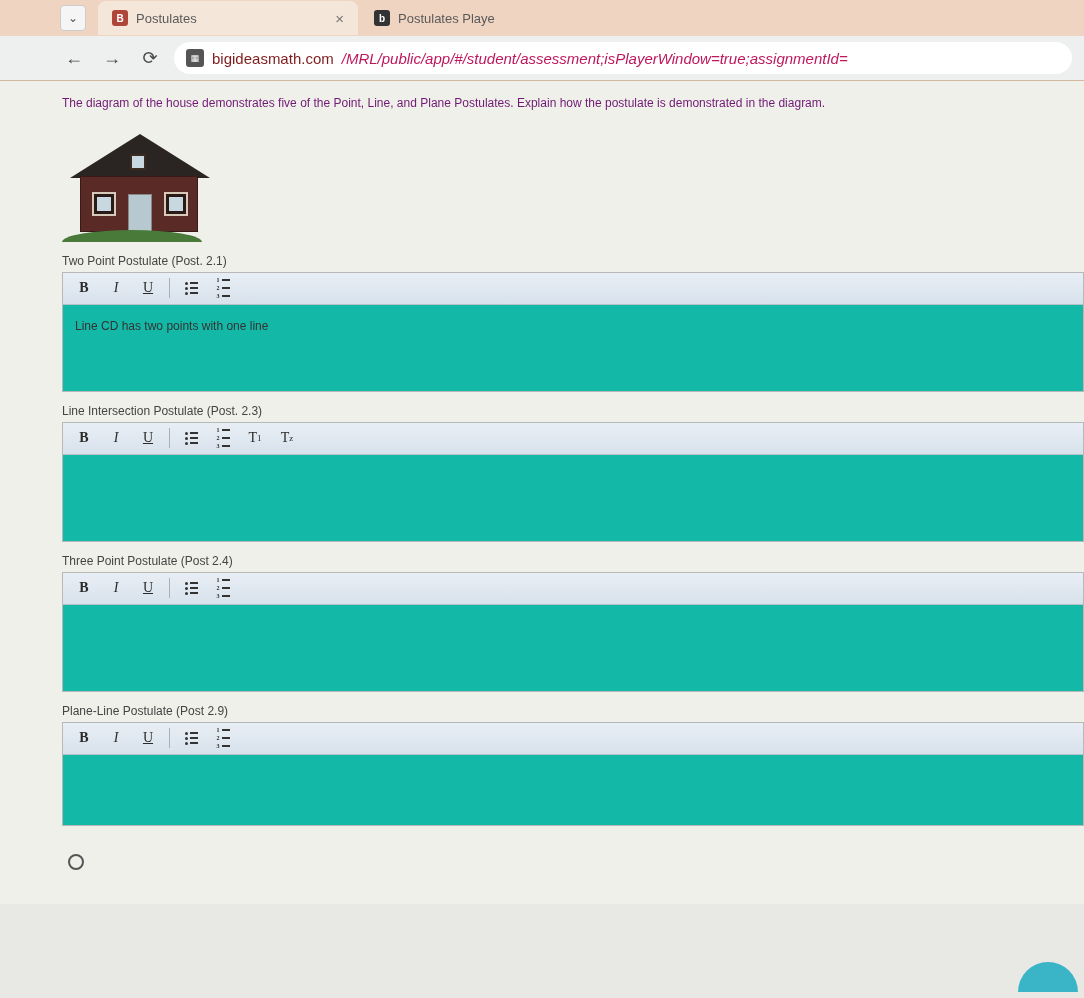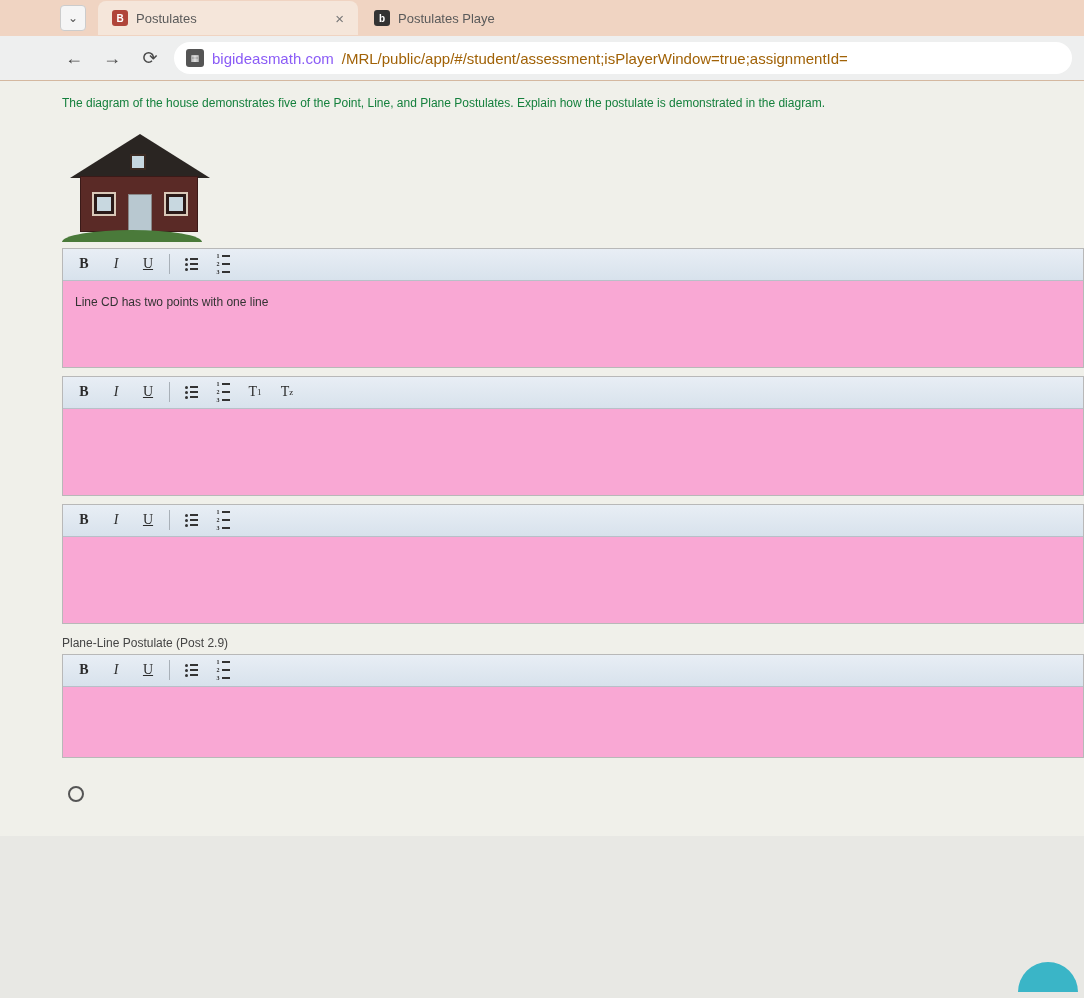--- a/index.html
+++ b/index.html
@@ -93,29 +93,29 @@
   .url-box .site-icon {
     width: 18px; height: 18px;
     background: #555;
     border-radius: 3px;
     display: flex;
     align-items: center;
     justify-content: center;
     color: #fff;
     font-size: 9px;
   }
-  .url-box .domain { font-weight: 400; color: #8b5cf6; }
-  .url-box .path { color: #a16207; }
+  .url-box .domain { font-weight: 400; color: #7f1d1d; }
+  .url-box .path { color: #be185d; font-style: italic; }
   .content {
     padding: 14px 0 0 62px;
     background: #f0f0ea;
   }
   .prompt {
     font-size: 12px;
-    color: #15803d;
+    color: #701a75;
     margin-bottom: 10px;
     line-height: 1.4;
   }
   .house {
     width: 160px;
     height: 120px;
     position: relative;
     margin: 8px 0 6px -10px;
   }
   .house .grass {
@@ -196,21 +196,21 @@
   .tb-btn .list-icon .dot { width: 3px; height: 3px; background: #333; border-radius: 50%; }
   .tb-btn .list-icon .num { font-size: 6px; line-height: 1; }
   .tb-btn .list-icon .line { width: 8px; height: 2px; background: #333; }
   .tb-btn.sup { font-weight: normal; }
   .tb-btn.sup sup, .tb-btn.sup sub { font-size: 9px; }
   .editor-body {
     min-height: 86px;
     padding: 14px 12px;
     font-size: 12px;
     color: #333;
-    background: #f9a8d4;
+    background: #14b8a6;
   }
   .editor.small .editor-body { min-height: 70px; }
   .radio-row {
     padding: 20px 0 30px 6px;
   }
   .radio {
     width: 16px; height: 16px;
     border: 2px solid #555;
     border-radius: 50%;
     display: inline-block;
@@ -265,20 +265,21 @@
   <div class="house">
     <div class="roof"></div>
     <div class="roof-window"></div>
     <div class="body"></div>
     <div class="win l"></div>
     <div class="door"></div>
     <div class="win r"></div>
     <div class="grass"></div>
   </div>
 
+  <div class="q-label">Two Point Postulate (Post. 2.1)</div>
   <div class="editor">
     <div class="toolbar">
       <div class="tb-btn">B</div>
       <div class="tb-btn italic">I</div>
       <div class="tb-btn underline">U</div>
       <div class="tb-sep"></div>
       <div class="tb-btn">
         <span class="list-icon">
           <span class="row">
               <span class="dot"></span>
@@ -307,20 +308,21 @@
           <span class="row">
               <span class="num">3</span>
               <span class="line"></span>
             </span>
         </span>
       </div>
     </div>
     <div class="editor-body">Line CD has two points with one line</div>
   </div>
 
+  <div class="q-label">Line Intersection Postulate (Post. 2.3)</div>
   <div class="editor">
     <div class="toolbar">
       <div class="tb-btn">B</div>
       <div class="tb-btn italic">I</div>
       <div class="tb-btn underline">U</div>
       <div class="tb-sep"></div>
       <div class="tb-btn">
         <span class="list-icon">
           <span class="row">
               <span class="dot"></span>
@@ -351,20 +353,21 @@
               <span class="line"></span>
             </span>
         </span>
       </div>
       <div class="tb-btn sup">T<sup>1</sup></div>
       <div class="tb-btn sup">T<sub>z</sub></div>
     </div>
     <div class="editor-body"></div>
   </div>
 
+  <div class="q-label">Three Point Postulate (Post 2.4)</div>
   <div class="editor">
     <div class="toolbar">
       <div class="tb-btn">B</div>
       <div class="tb-btn italic">I</div>
       <div class="tb-btn underline">U</div>
       <div class="tb-sep"></div>
       <div class="tb-btn">
         <span class="list-icon">
           <span class="row">
               <span class="dot"></span>

